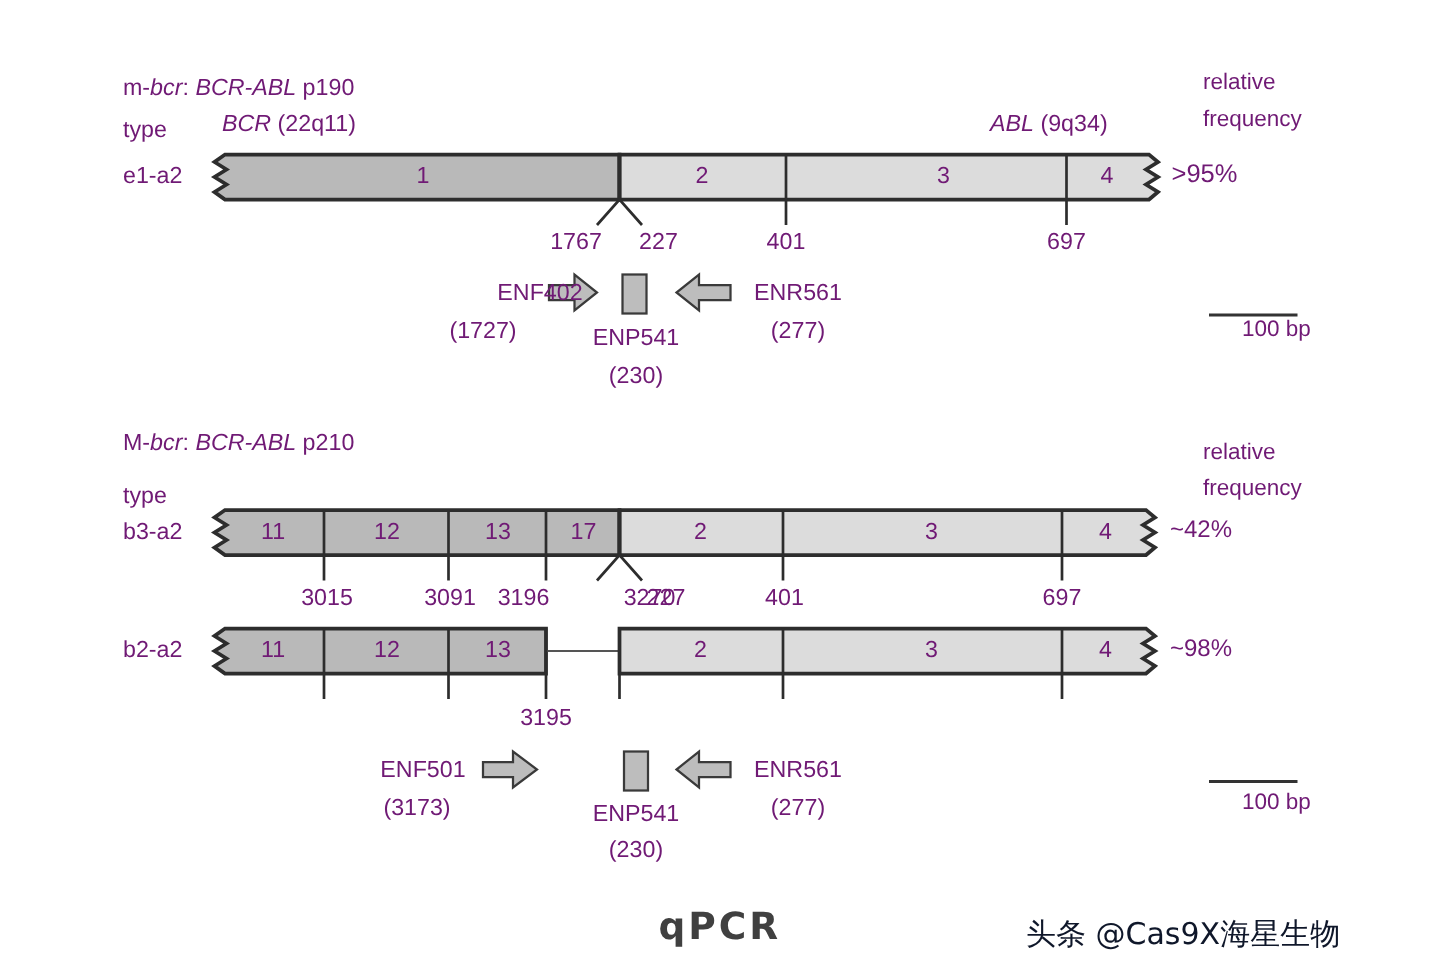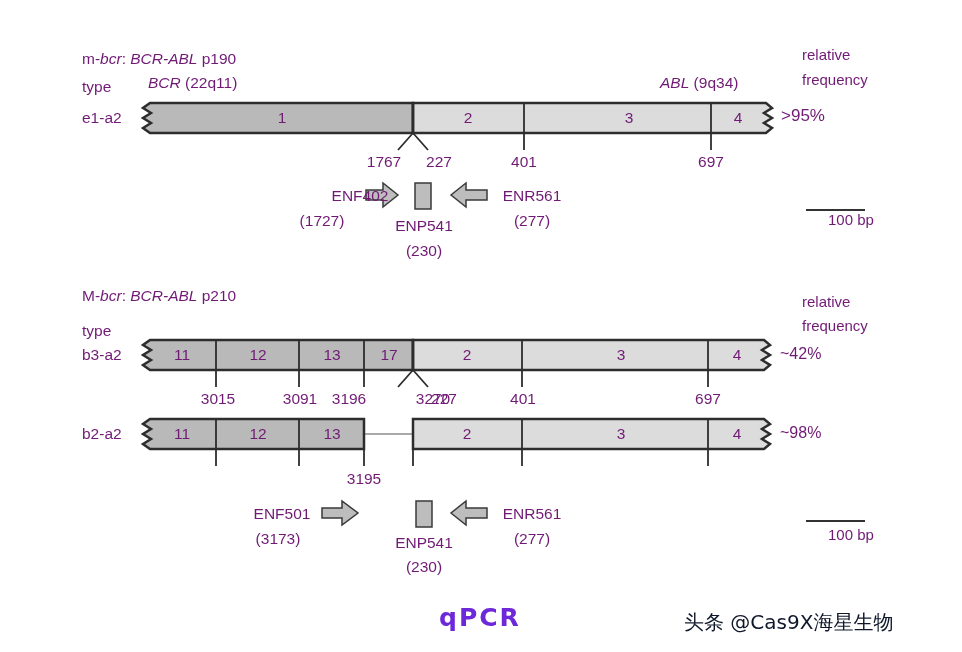--- a/index.html
+++ b/index.html
@@ -4,21 +4,21 @@
 <style>
   html, body { margin: 0; padding: 0; background: #ffffff; }
   body { width: 962px; height: 652px; position: relative; overflow: hidden;
          font-family: "Liberation Sans", "DejaVu Sans", sans-serif; color: #3a2a3e; }
   .t { position: absolute; font-size: 15.5px; line-height: 18px; white-space: nowrap; color: #701a75; }
   .it { font-style: italic; }
   .small { font-size: 15px; margin-left: 21px; }
   .center { transform: translateX(-50%); text-align: center; }
   svg.diagram { position: absolute; left: 0; top: 0; }
   .qpcr { position: absolute; left: 439px; top: 603px; font-size: 25px; font-weight: bold;
-          color: #6d28d9; letter-spacing: 2px; font-family: "DejaVu Sans", sans-serif; }
+          color: #404040; letter-spacing: 2px; font-family: "DejaVu Sans", sans-serif; }
   .watermark { position: absolute; left: 684px; top: 609px; font-size: 20px; color: #0f172a;
                font-family: "DejaVu Sans", sans-serif; }
 </style>
 </head>
 <body>
 
 <svg class="diagram" width="962" height="652" viewBox="0 0 962 652">
 
   <g>
 

